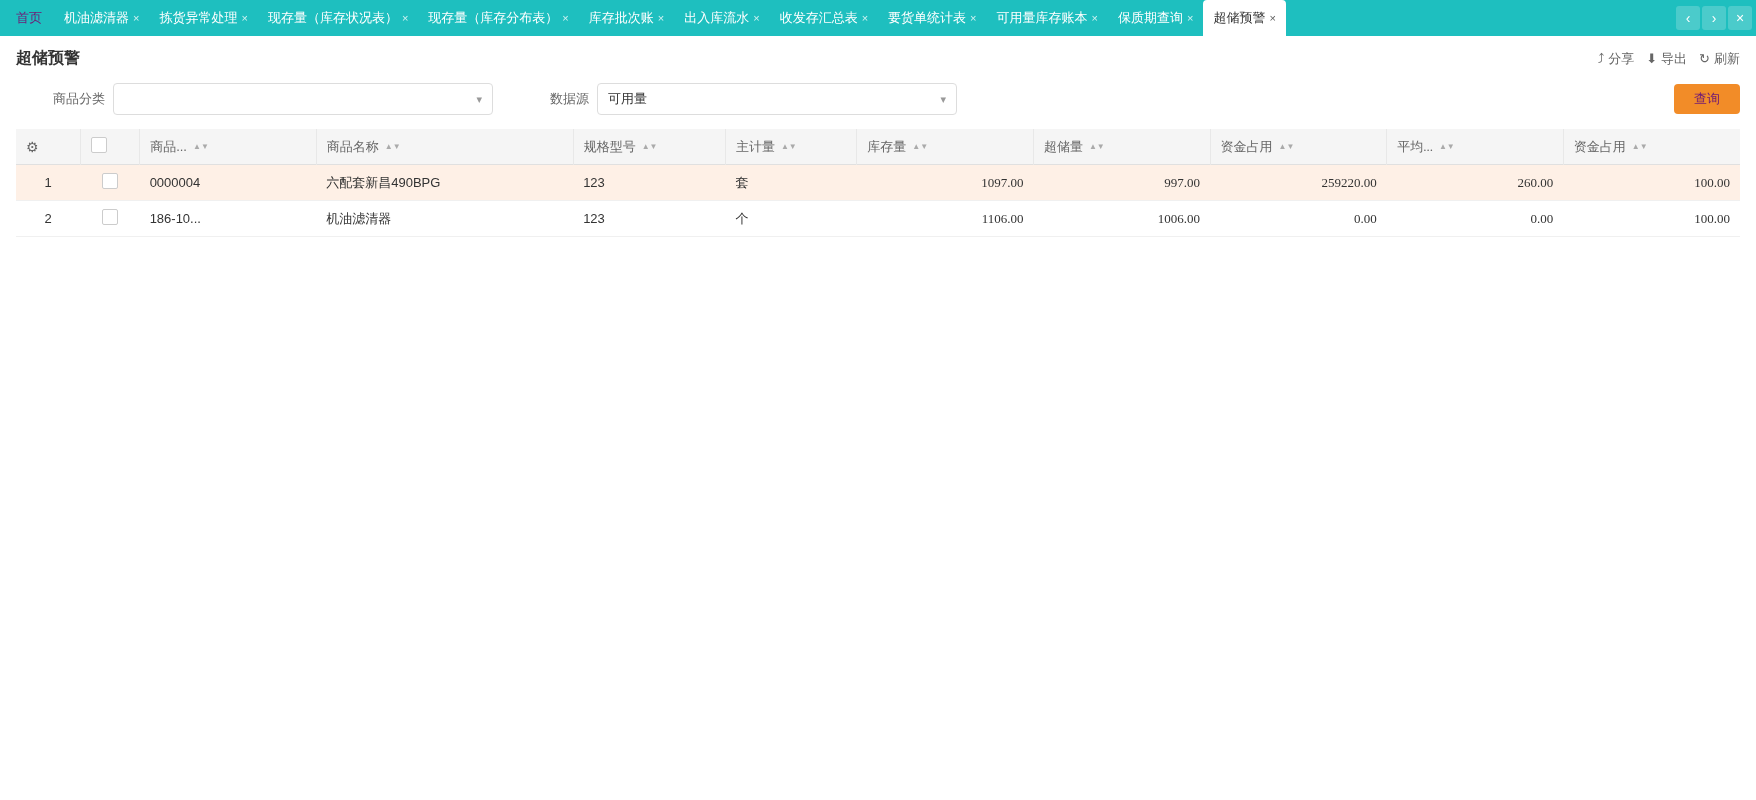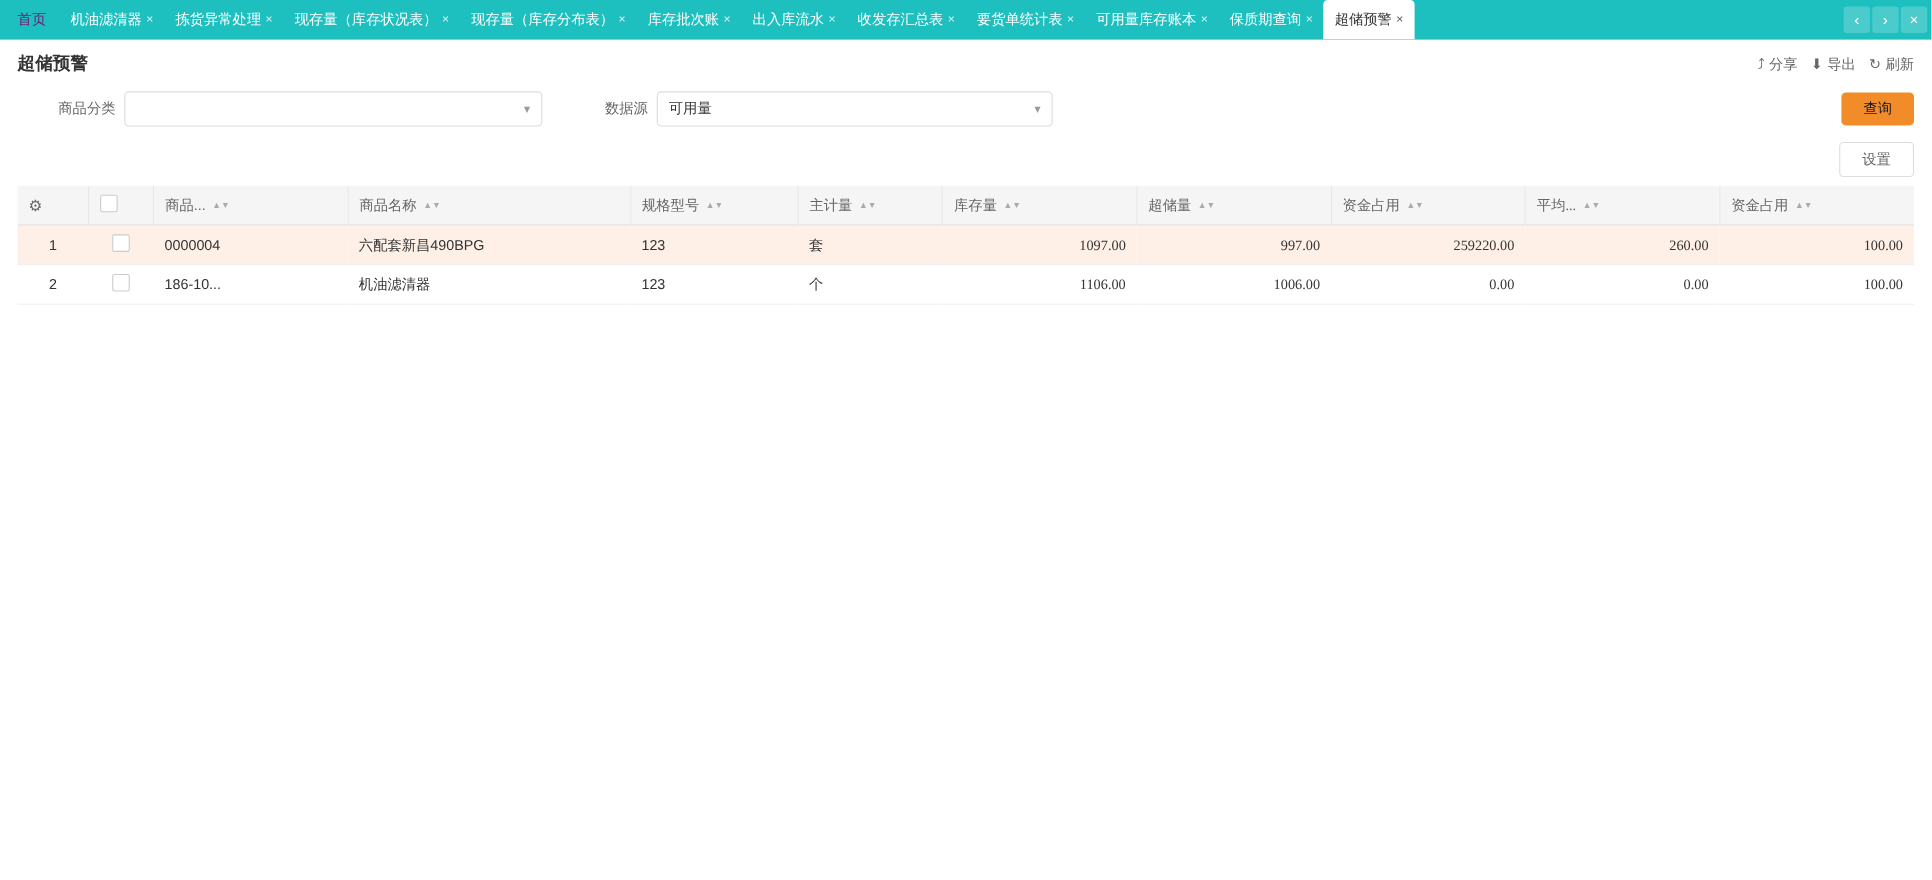--- a/index.html
+++ b/index.html
@@ -123,21 +123,21 @@
       background: #fff;
       display: flex;
       align-items: center;
       justify-content: space-between;
       cursor: pointer;
     }
     .filter-select .chevron { color: #999; font-size: 11px; }
 
     .btn-query {
       background: #f28c28;
-      color: #0f172a;
+      color: #701a75;
       border: none;
       border-radius: 4px;
       padding: 6px 20px;
       font-size: 13px;
       cursor: pointer;
       margin-left: auto;
     }
     .btn-settings {
       background: #fff;
       color: #666;
@@ -305,23 +305,20 @@
         <span>可用量</span>
         <span class="chevron">▾</span>
       </div>
     </div>
 
     <div class="filter-buttons" style="margin-left:auto;">
       <button class="btn-query">查询</button>
     </div>
   </div>
 
-  <div style="display:flex; justify-content:flex-end; margin-bottom:8px;">
-    <button class="btn-settings">设置</button>
-  </div>
 
   <table class="data-table">
     <thead>
       <tr>
         <th class="col-index">
           <span class="gear-icon">⚙</span>
         </th>
         <th class="col-checkbox">
           <span class="checkbox-cell"></span>
         </th>

